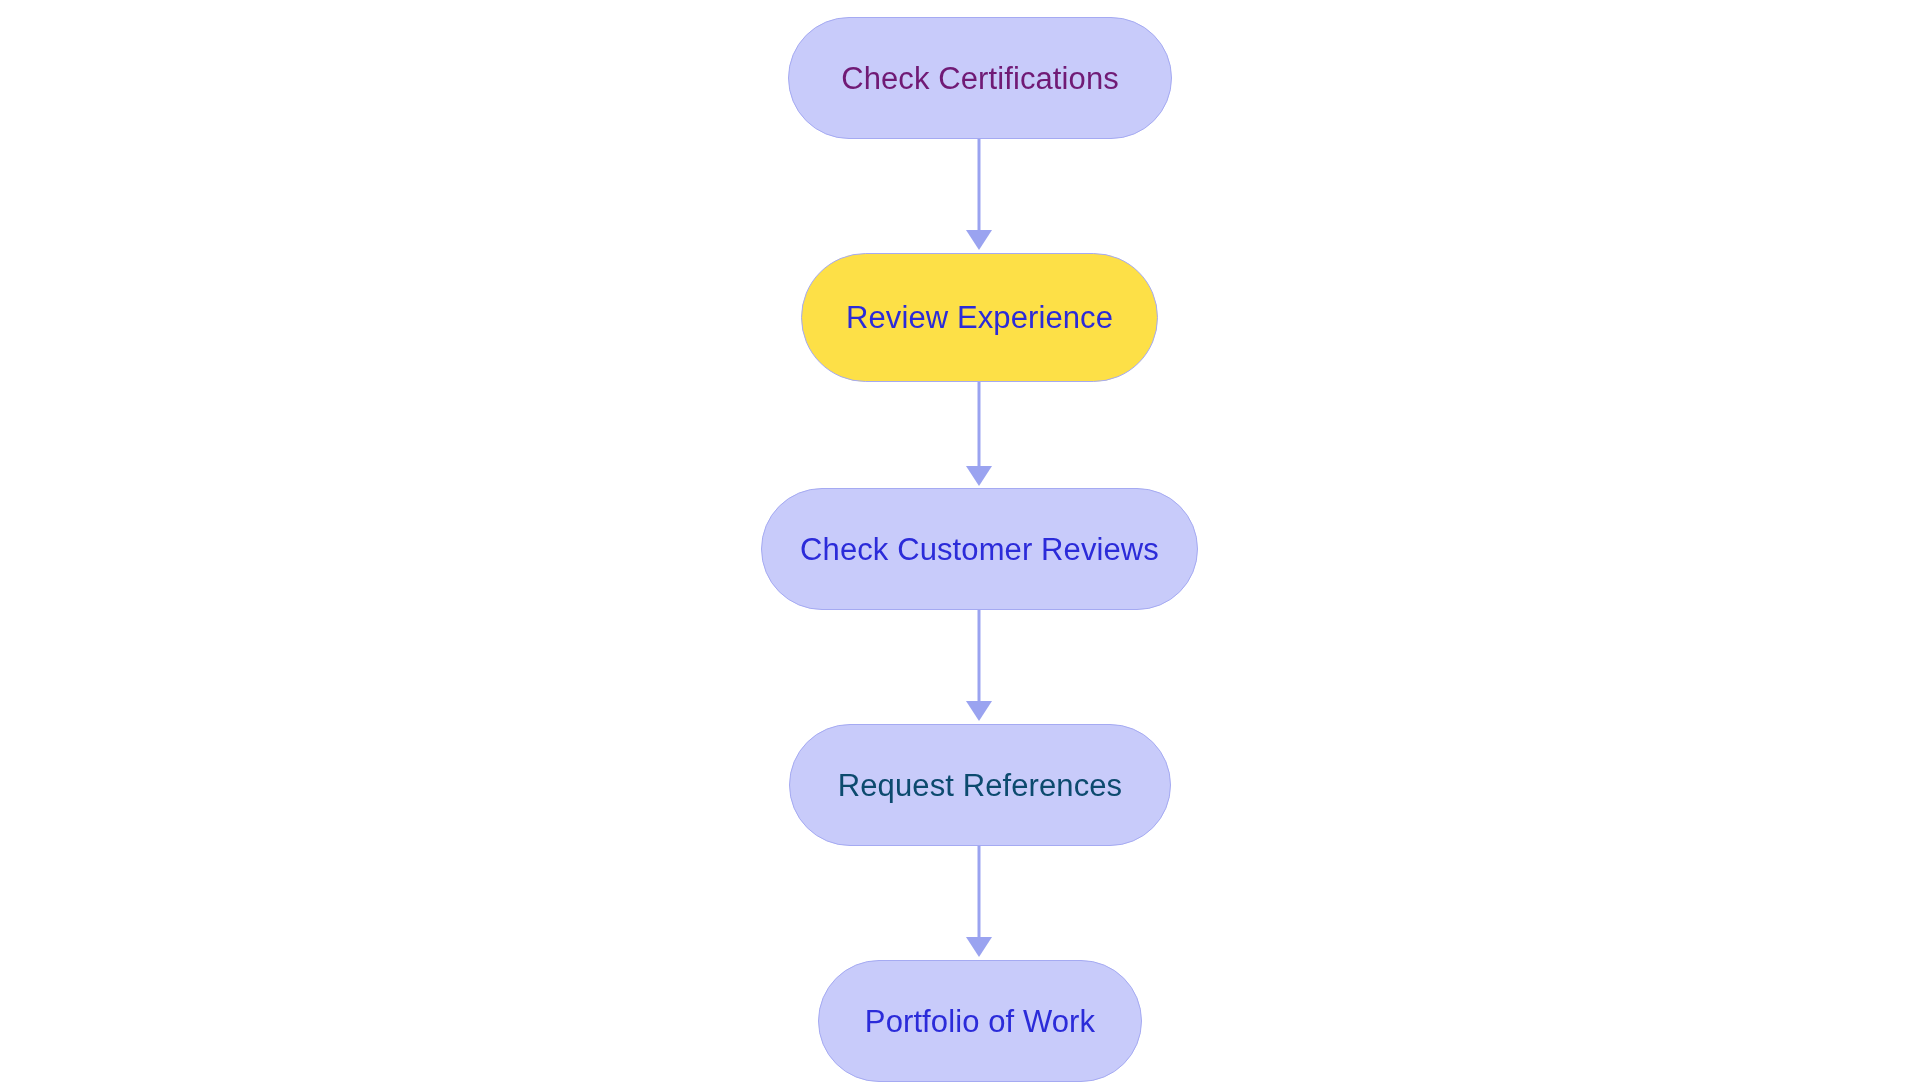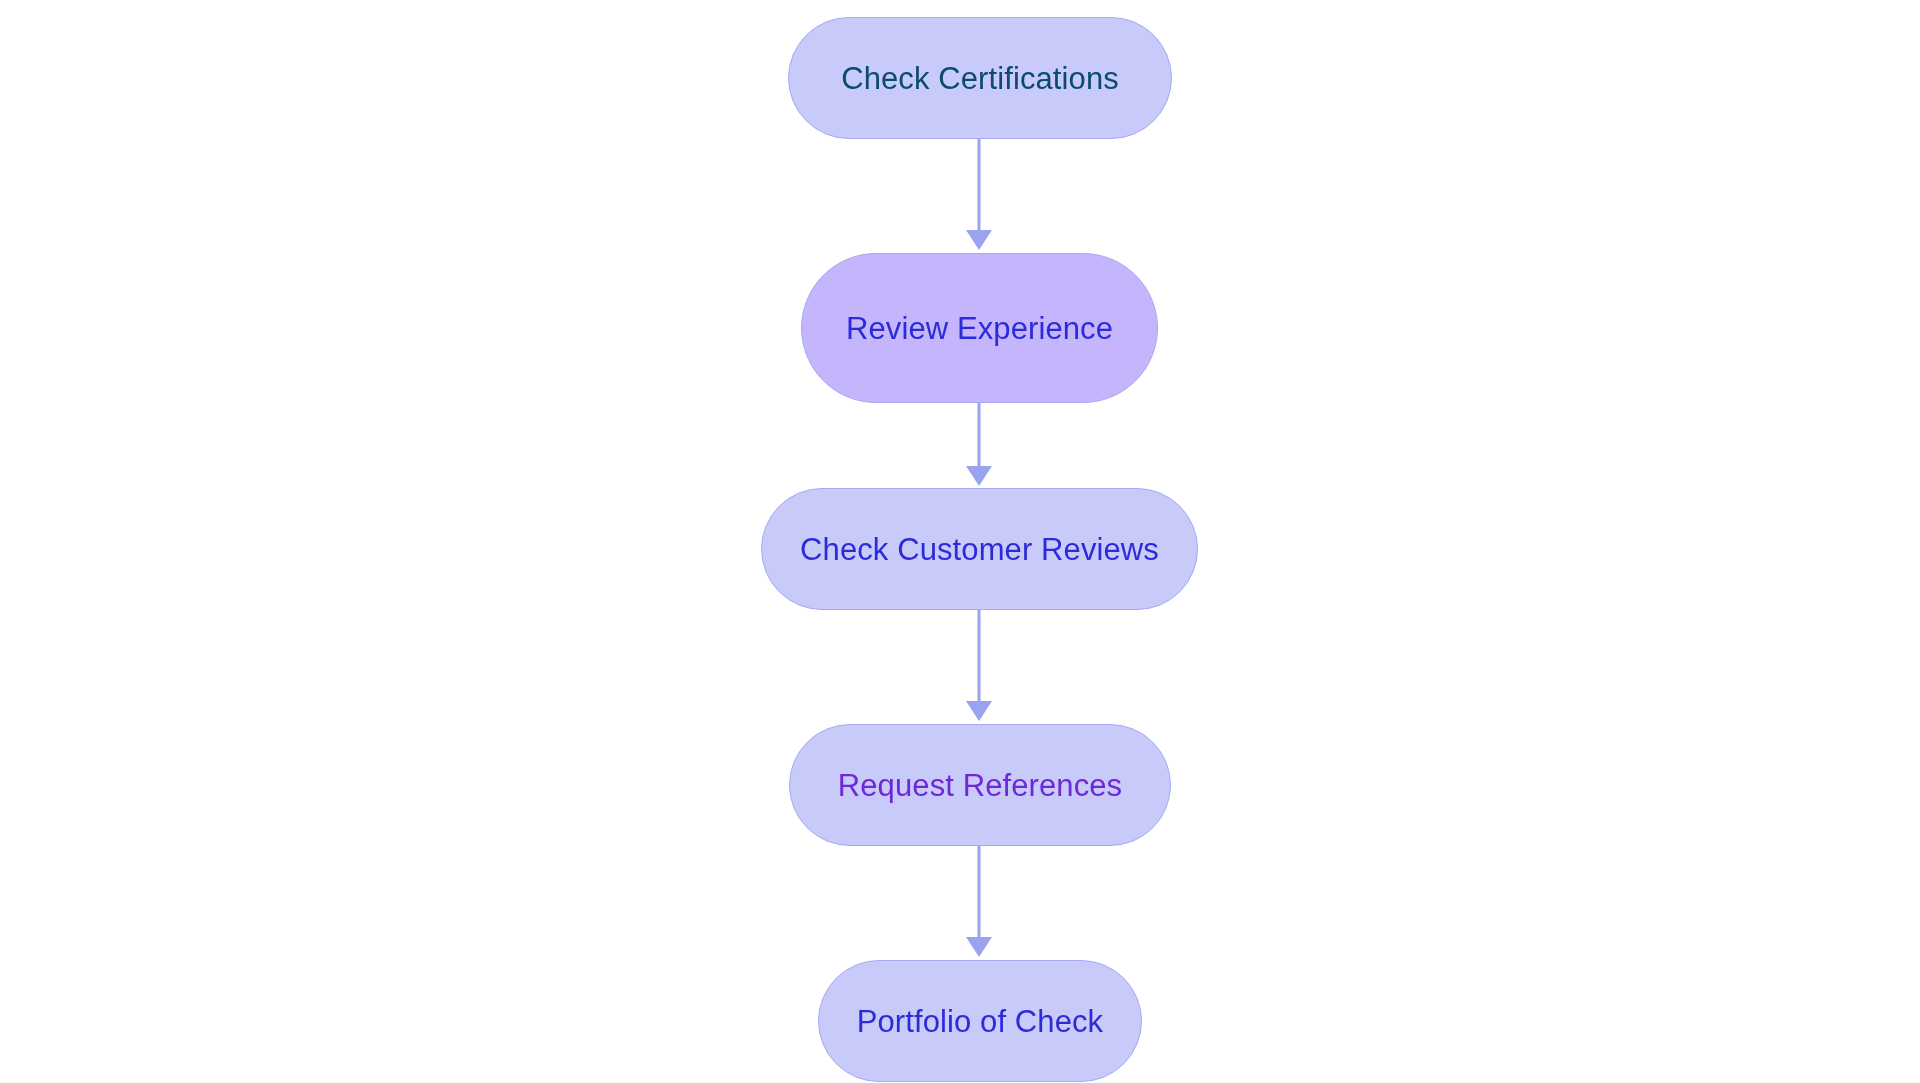--- a/index.html
+++ b/index.html
@@ -66,32 +66,32 @@
         <line x1="979" y1="375" x2="979" y2="470" stroke="#9AA3F0" stroke-width="3"></line>
         <path d="M966,466 L992,466 L979,486 Z" fill="#9AA3F0"></path>
         <line x1="979" y1="610" x2="979" y2="705" stroke="#9AA3F0" stroke-width="3"></line>
         <path d="M966,701 L992,701 L979,721 Z" fill="#9AA3F0"></path>
         <line x1="979" y1="846" x2="979" y2="941" stroke="#9AA3F0" stroke-width="3"></line>
         <path d="M966,937 L992,937 L979,957 Z" fill="#9AA3F0"></path>
       </g>
   </svg>
 
   <div class="flow-node" style="left: 788px; top: 17px; width: 384px; height: 122px; background: rgb(200, 203, 250); border-color: rgb(165, 170, 242);">
-    <span class="flow-node-label" style="color: #0c4a6e;">Check Certifications</span>
+    <span class="flow-node-label" style="color: #701a75;">Check Certifications</span>
   </div>
 
-  <div class="flow-node" style="left: 801px; top: 253px; width: 357px; height: 150px; background: #c4b5fd; border-color: rgb(165, 170, 242);">
+  <div class="flow-node" style="left: 801px; top: 253px; width: 357px; height: 129px; background: #fde047; border-color: rgb(165, 170, 242);">
     <span class="flow-node-label" style="color: rgb(43, 43, 217);">Review Experience</span>
   </div>
 
   <div class="flow-node" style="left: 761px; top: 488px; width: 437px; height: 122px; background: rgb(200, 203, 250); border-color: rgb(165, 170, 242);">
     <span class="flow-node-label" style="color: rgb(43, 43, 217);">Check Customer Reviews</span>
   </div>
 
   <div class="flow-node" style="left: 789px; top: 724px; width: 382px; height: 122px; background: rgb(200, 203, 250); border-color: rgb(165, 170, 242);">
-    <span class="flow-node-label" style="color: #6d28d9;">Request References</span>
+    <span class="flow-node-label" style="color: #0c4a6e;">Request References</span>
   </div>
 
   <div class="flow-node" style="left: 818px; top: 960px; width: 324px; height: 122px; background: rgb(200, 203, 250); border-color: rgb(165, 170, 242);">
-    <span class="flow-node-label" style="color: rgb(43, 43, 217);">Portfolio of Check</span>
+    <span class="flow-node-label" style="color: rgb(43, 43, 217);">Portfolio of Work</span>
   </div>
 
 </div>
 
 </body></html>

